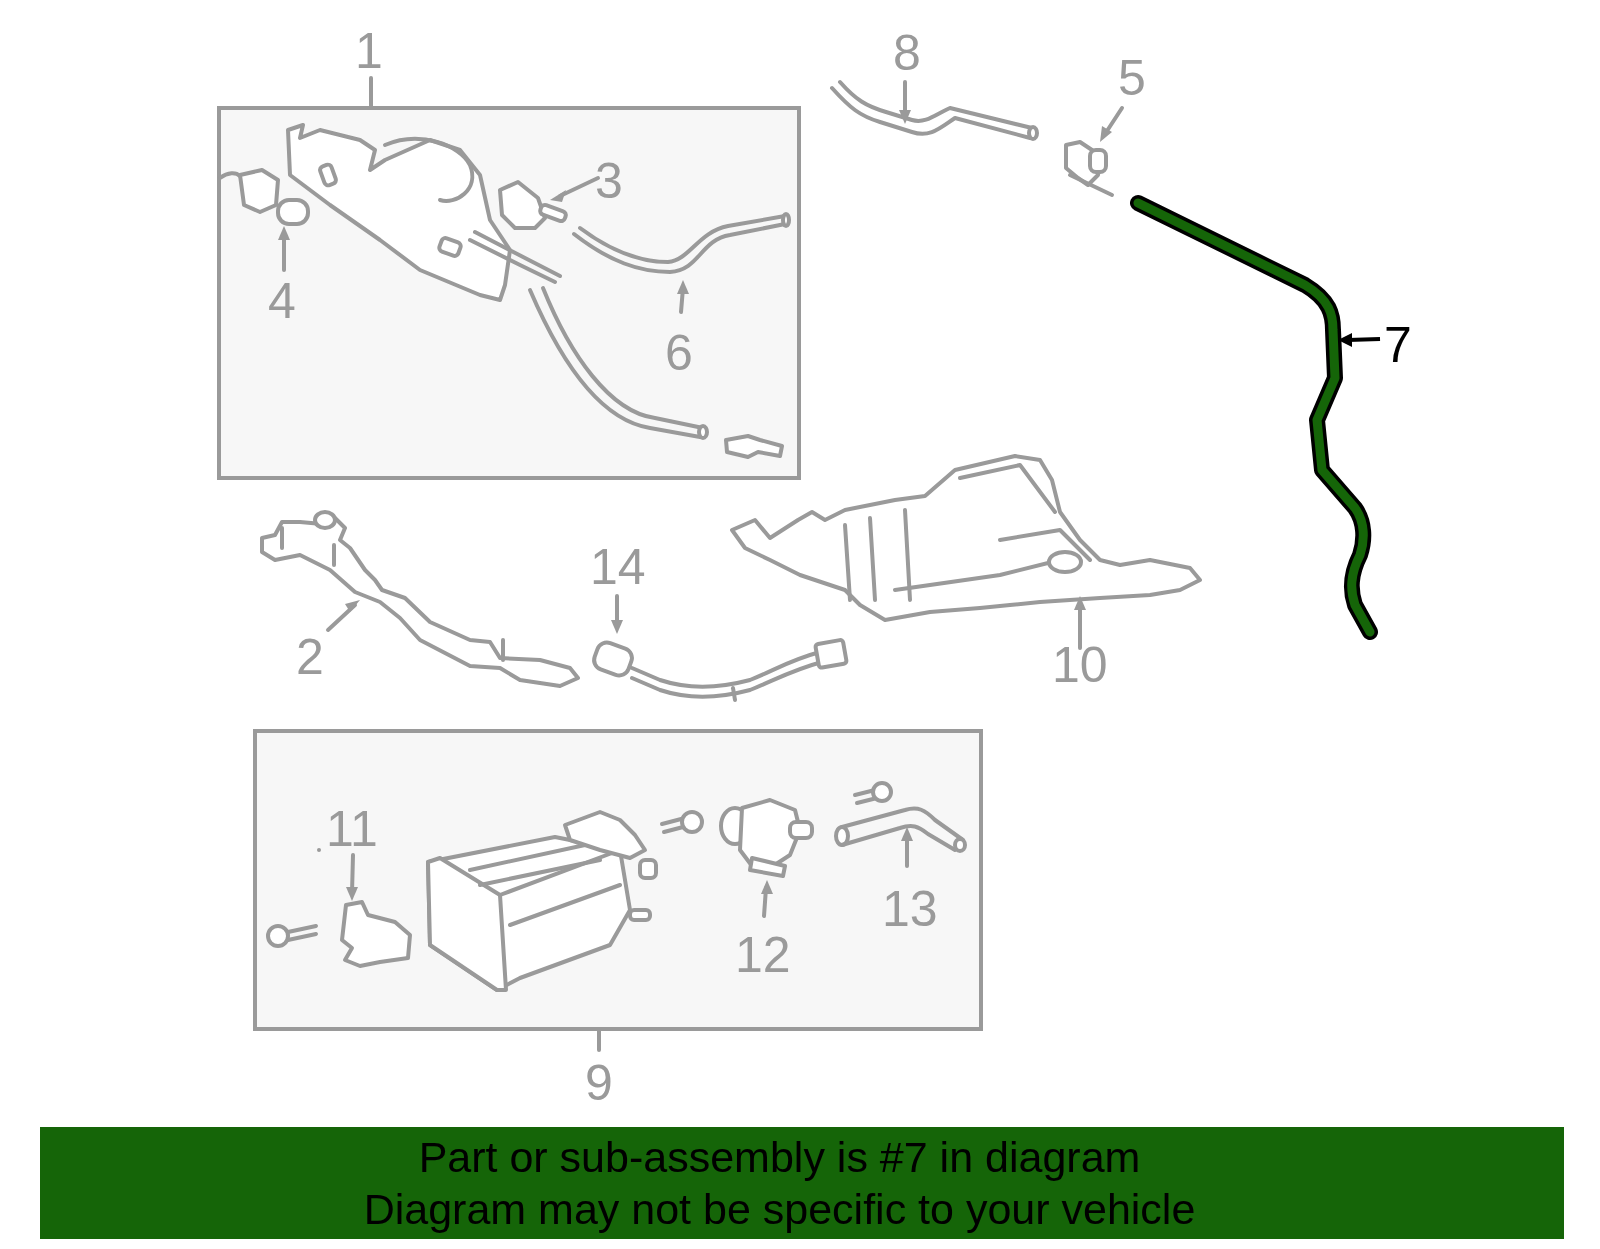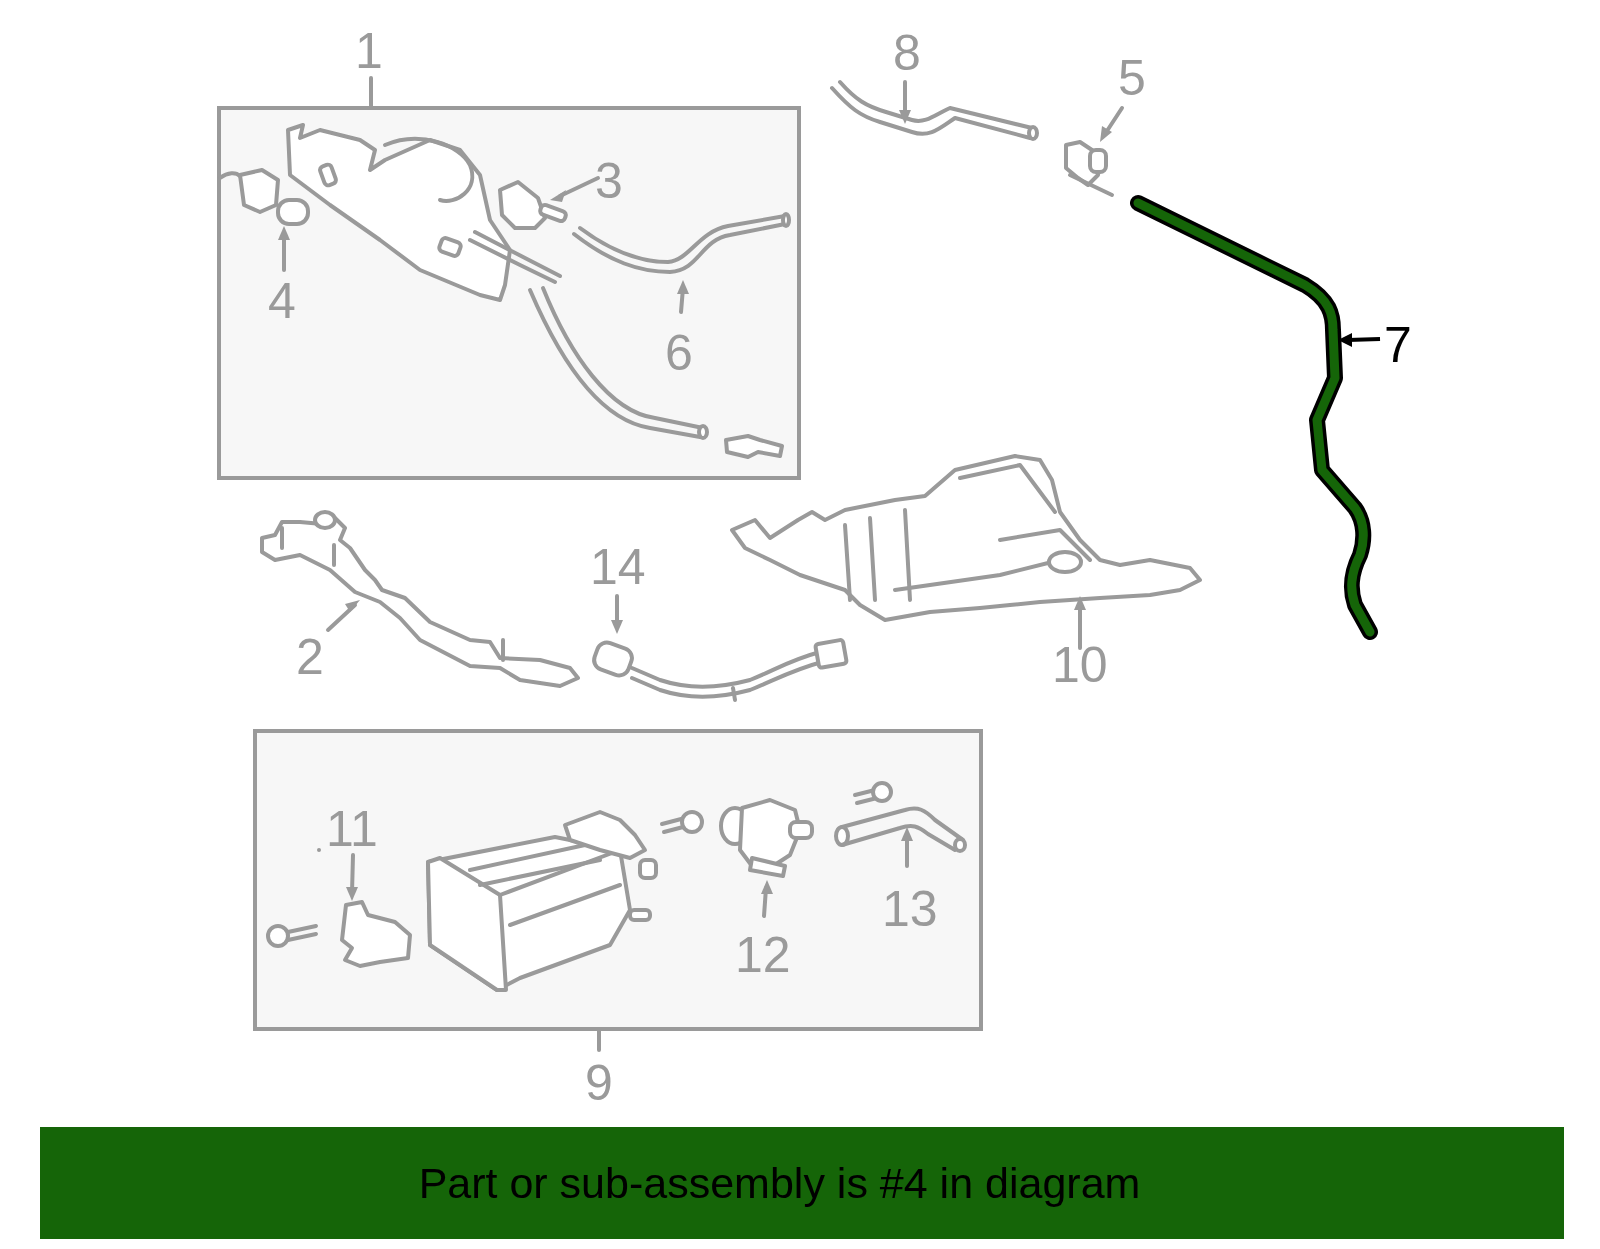--- a/index.html
+++ b/index.html
@@ -189,14 +189,15 @@
       <path class="line" d="M842 845 L900 828 C912 824 918 826 928 834 L955 850"></path>
       <ellipse class="part" cx="960" cy="845" rx="5" ry="6"></ellipse>
       <line class="line" x1="907" y1="866" x2="907" y2="835"></line>
       <path d="M907 827 L901 841 L913 841 Z" fill="#9a9a9a"></path>
       <text class="lbl" x="882" y="926">13</text>
     </g>
   </g>
 </svg>
 
 <div id="banner">
-  <span class="l1">Part or sub-assembly is #4 in diagram</span>
+  <span class="l1">Part or sub-assembly is #7 in diagram</span>
+  <span class="l2">Diagram may not be specific to your vehicle</span>
 </div>
 
 </body></html>

